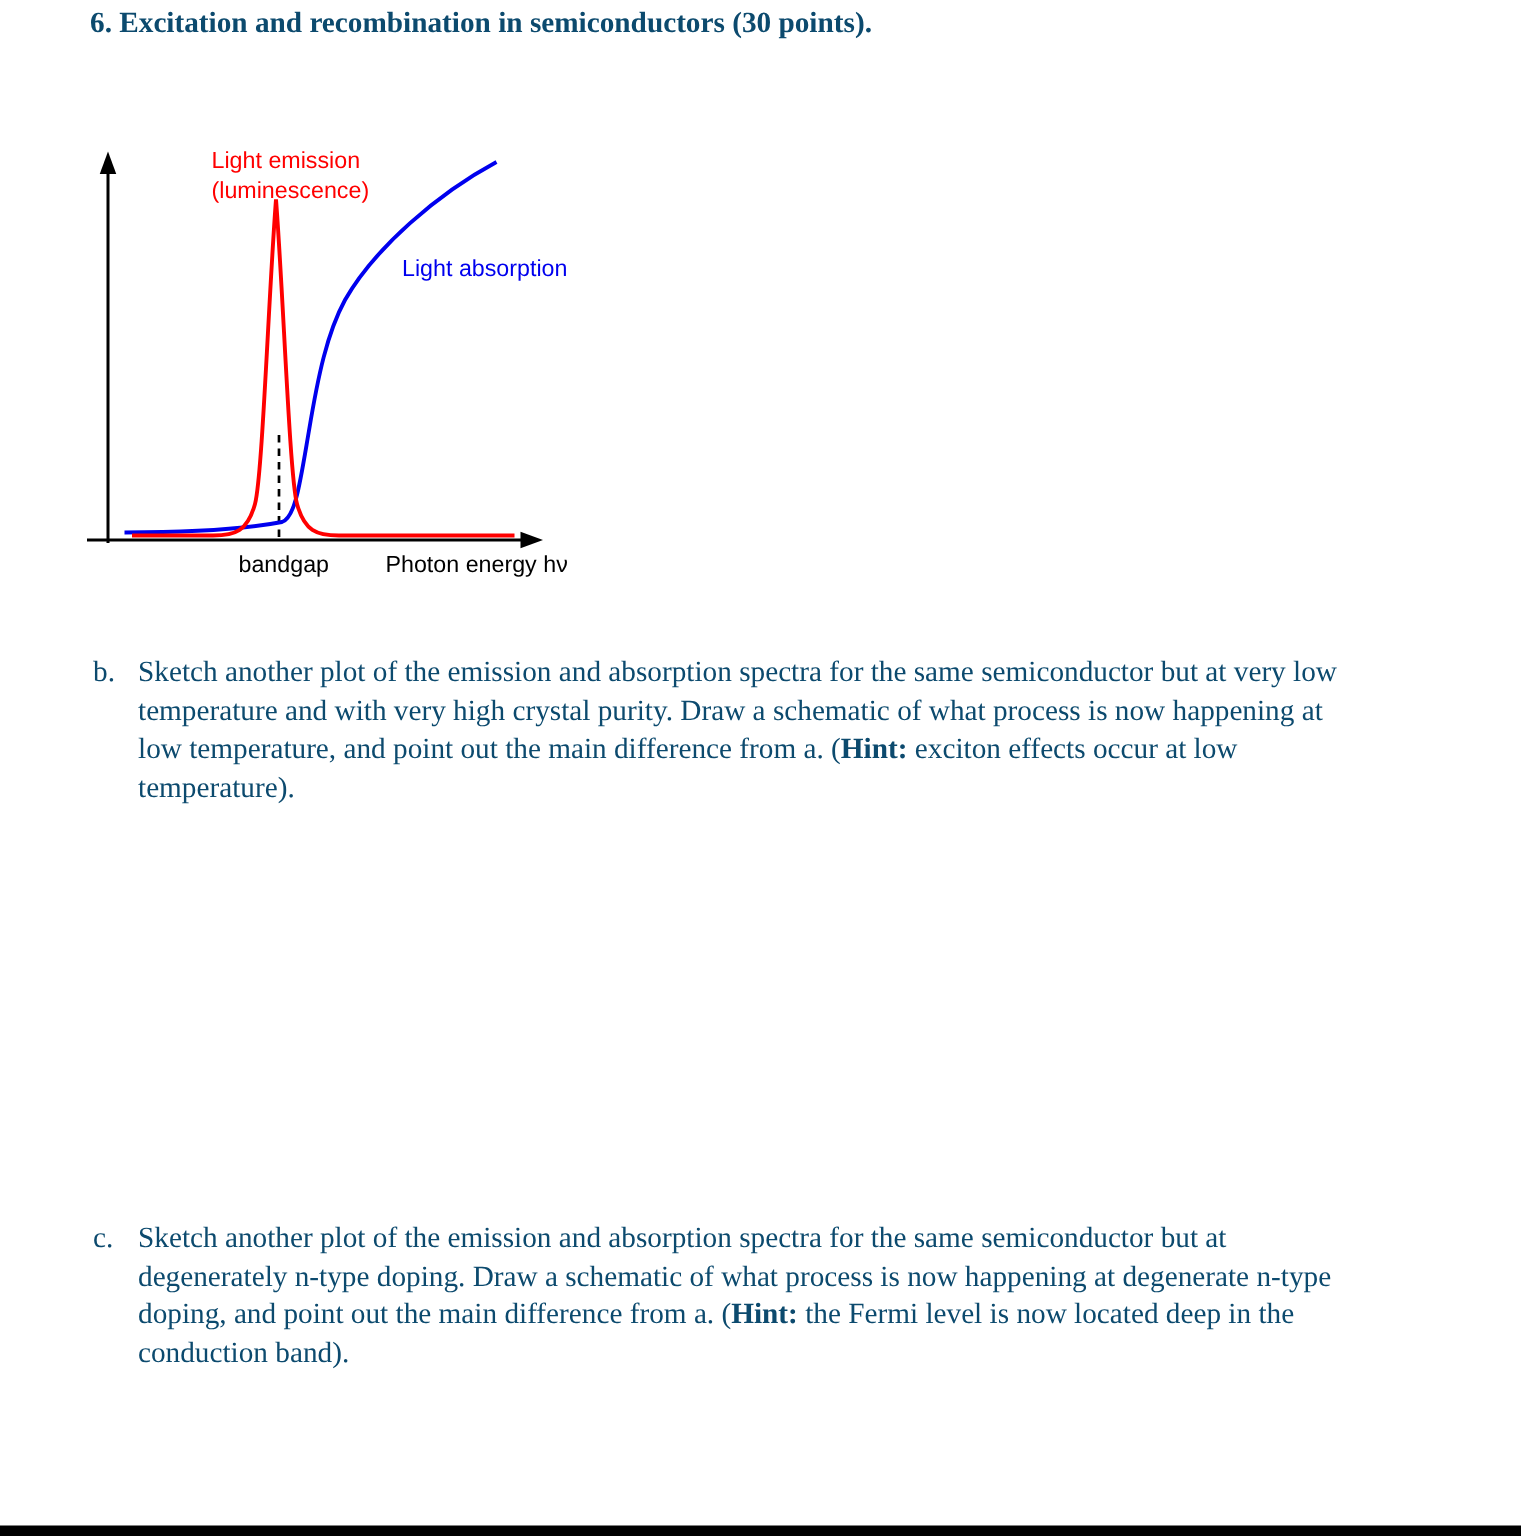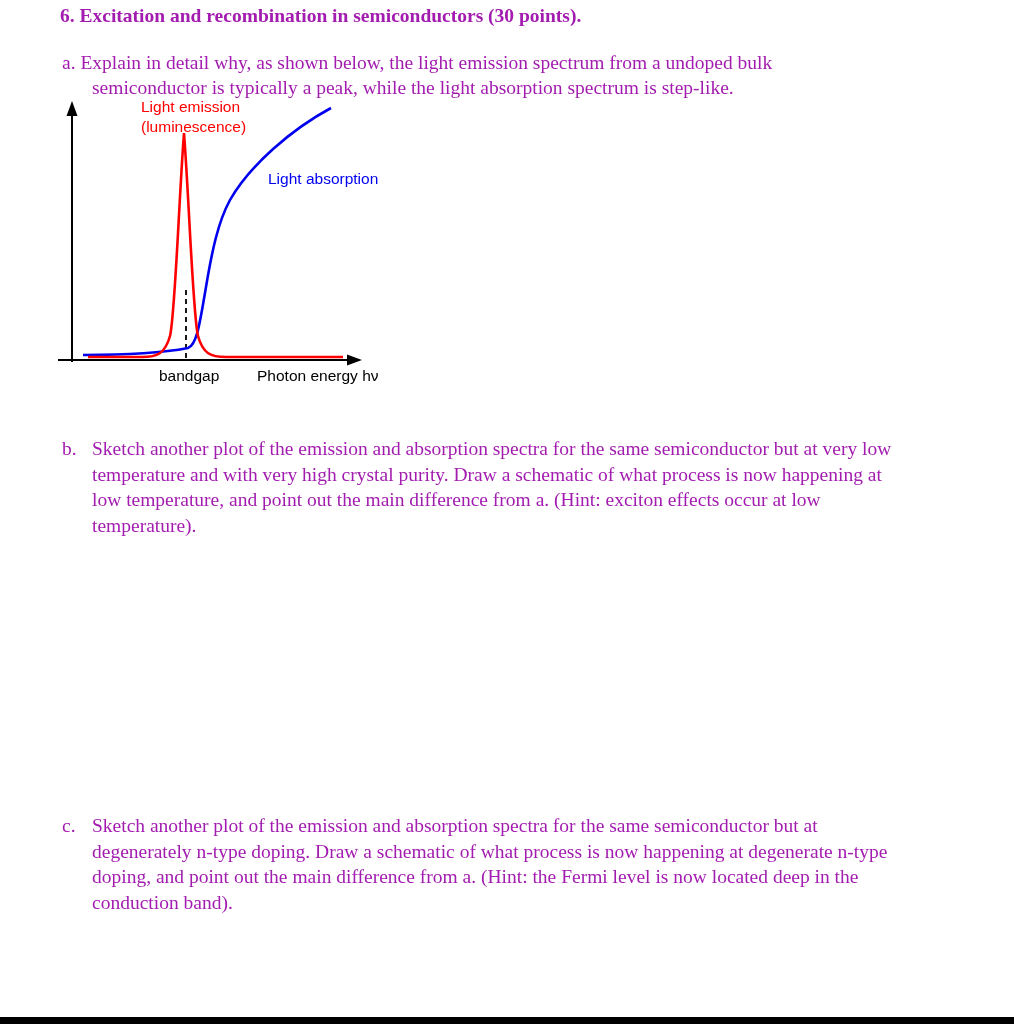--- a/index.html
+++ b/index.html
@@ -1,47 +1,45 @@
 <!DOCTYPE html>
 <html><head>
 <meta charset="utf-8">
 <style>
   html, body { margin:0; padding:0; background:#ffffff; }
   .page {
     position:relative; width:1014px; height:1024px; background:#ffffff;
-    font-family:"Liberation Serif", serif; color:#a21caf; overflow:hidden;
+    font-family:"Liberation Serif", serif; color:#0c4a6e; overflow:hidden;
   }
   .title {
     position:absolute; top:3px; left:60px; margin:0;
     font-size:19.5px; font-weight:bold; line-height:25px;
   }
   .para { font-size:19.5px; line-height:25.5px; }
   .part-a {
     position:absolute; top:30px; left:62px; width:795px;
     padding-left:30px; text-indent:-30px;
   }
   .list-item { position:absolute; left:62px; display:flex; }
   .item-label { width:30px; flex:0 0 30px; }
   .item-text { width:815px; }
   .part-b { top:436px; }
   .part-c { top:813px; }
-  .hint { font-weight:normal; }
+  .hint { font-weight:bold; }
   .figure-wrap { position:absolute; top:88px; left:50px; width:420px; height:310px; }
   svg text { font-family:"Liberation Sans", sans-serif; font-size:15.5px; }
   .bottom-bar { position:absolute; bottom:0; left:0; width:1014px; height:7px; background:#000000; }
 </style>
 </head>
 <body>
 
 <div class="page">
 
   <h1 class="title">6. Excitation and recombination in semiconductors (30 points).</h1>
 
-  <p class="para part-a"><span>a.</span>
-    <span>Explain in detail why, as shown below, the light emission spectrum from a undoped bulk semiconductor is typically a peak, while the light absorption spectrum is step-like.</span></p>
 
   <div class="figure-wrap">
     <svg width="420" height="310" viewBox="0 0 420 310">
 
       <line x1="22" y1="24" x2="22" y2="274" stroke-width="2" stroke="#000000"></line>
       <polygon points="22,13 16.5,28 27.5,28" fill="#000000"></polygon>
       <line x1="8" y1="272" x2="300" y2="272" stroke-width="2" stroke="#000000"></line>
       <polygon points="312,272 297,266.5 297,277.5" fill="#000000"></polygon>
 
       <line x1="136" y1="202" x2="136" y2="273" stroke-width="1.8" stroke-dasharray="5,4" stroke="#000000"></line>

